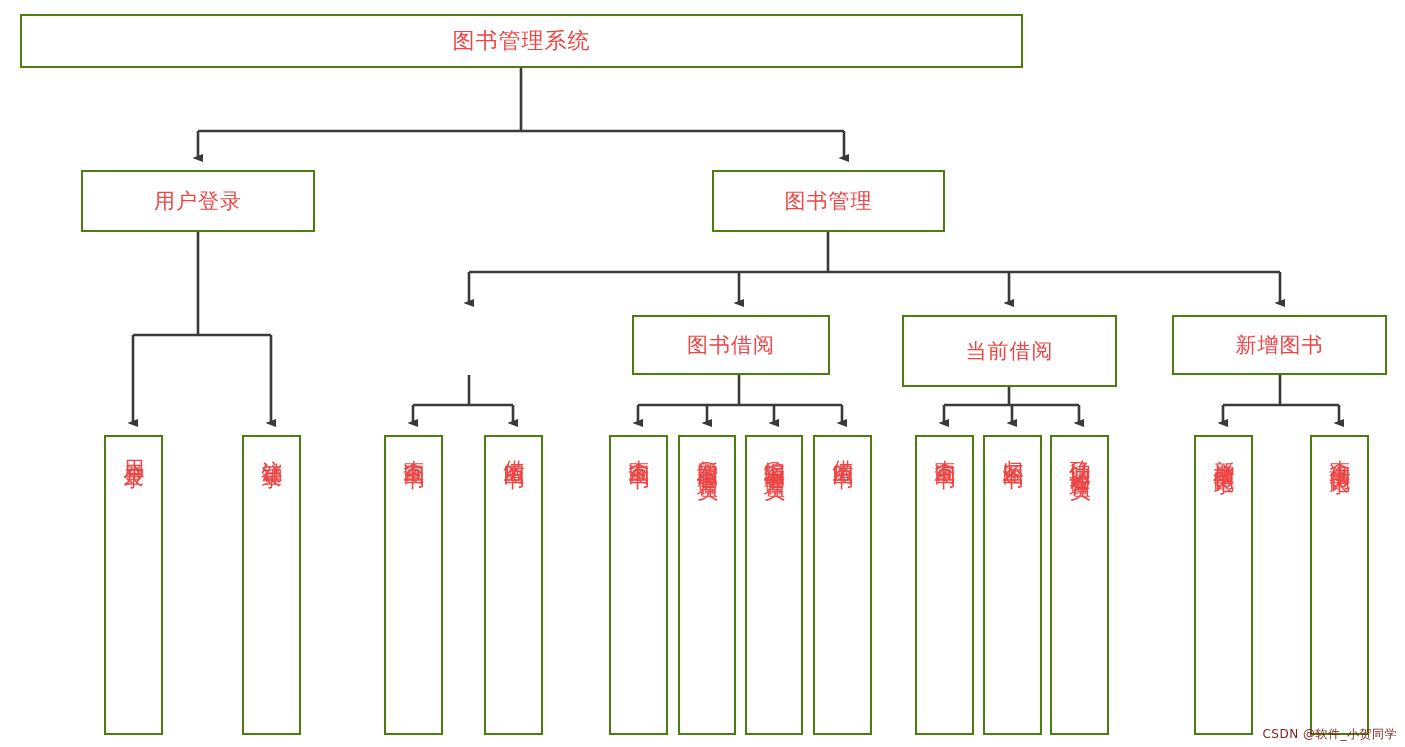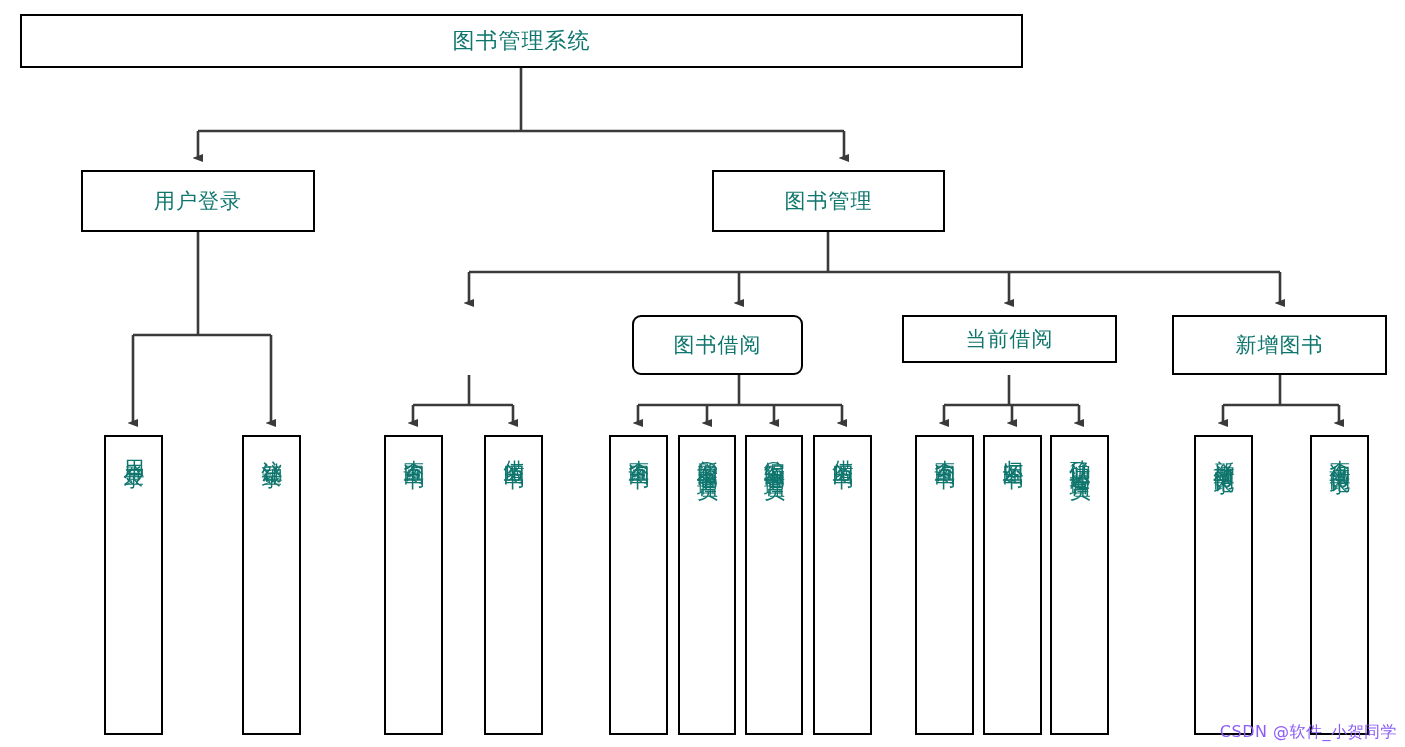--- a/index.html
+++ b/index.html
@@ -11,25 +11,25 @@
     overflow:hidden;
     position:relative;
   }
   #diagram-root{position:absolute;left:0;top:0;width:1405px;height:747px;}
   #edge-layer{position:absolute;left:0;top:0;width:1405px;height:747px;}
 
   .node{
     position:absolute;
     box-sizing:border-box;
     background:#ffffff;
-    border:2px solid #000000;
+    border:2px solid #4d7c0f;
     display:flex;
     align-items:center;
     justify-content:center;
-    color:#0f766e;
+    color:#ef4444;
     z-index:2;
   }
   .node-label{
     display:block;
     text-align:center;
     line-height:1.18;
     letter-spacing:1px;
     white-space:nowrap;
   }
   
@@ -50,22 +50,22 @@
     text-orientation:upright;
     font-size:21px;
     line-height:1.0;
     letter-spacing:3px;
     white-space:nowrap;
   }
 
   #watermark{
     position:absolute;
     right:8px;bottom:4px;
-    font-size:16px;
-    color:#8b5cf6;
+    font-size:12px;
+    color:#7f1d1d;
     letter-spacing:0.5px;
     z-index:3;
     user-select:none;
     white-space:nowrap;
   }
 </style>
 </head>
 <body>
 
 <div id="diagram-root">
@@ -124,24 +124,24 @@
     <span class="node-label">图书管理系统</span>
   </div>
 
   <div class="node horiz" style="left:81px;top:170px;width:234px;height:62px;">
     <span class="node-label">用户登录</span>
   </div>
   <div class="node horiz" style="left:712px;top:170px;width:233px;height:62px;">
     <span class="node-label">图书管理</span>
   </div>
 
-  <div class="node horiz" style="left:632px;top:315px;width:171px;height:60px;border-radius:9px;">
+  <div class="node horiz" style="left:632px;top:315px;width:198px;height:60px;">
     <span class="node-label">图书借阅</span>
   </div>
-  <div class="node horiz" style="left:902px;top:315px;width:215px;height:48px;">
+  <div class="node horiz" style="left:902px;top:315px;width:215px;height:72px;">
     <span class="node-label">当前借阅</span>
   </div>
   <div class="node horiz" style="left:1172px;top:315px;width:215px;height:60px;">
     <span class="node-label">新增图书</span>
   </div>
 
   <div class="node leaf" style="left:104px;top:435px;width:59px;height:300px;">
     <span class="node-label">用户登录</span>
   </div>
   <div class="node leaf" style="left:242px;top:435px;width:59px;height:300px;">

